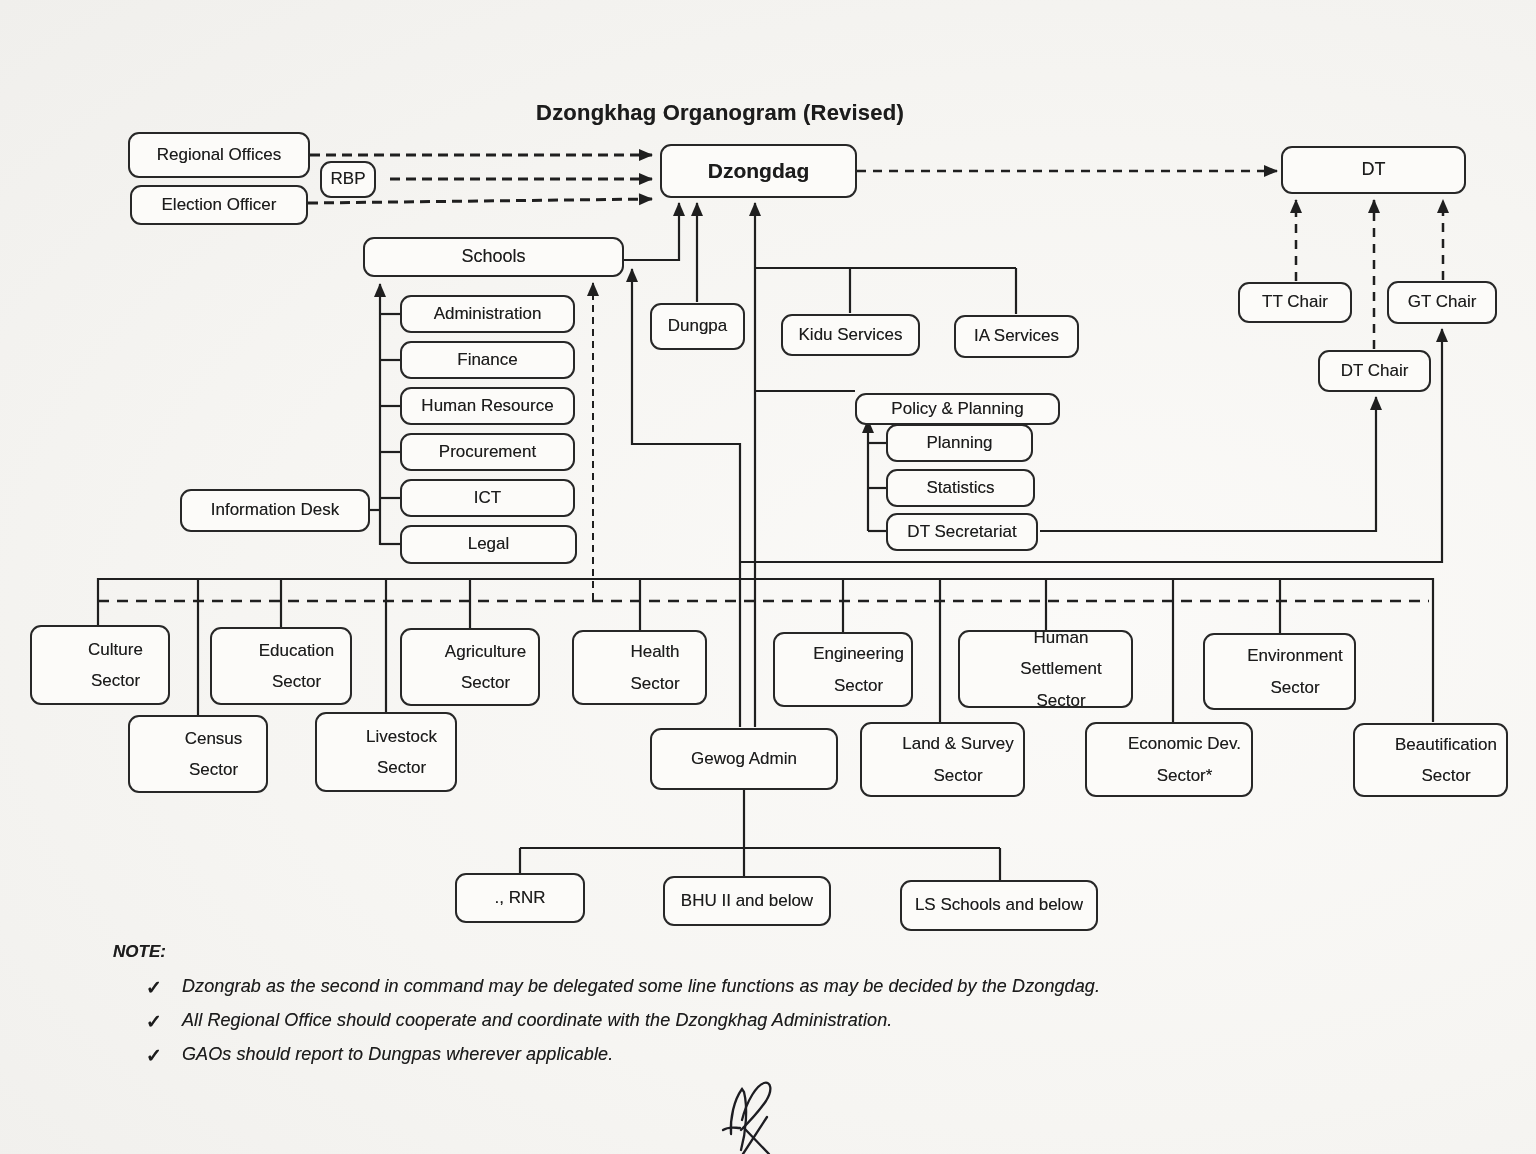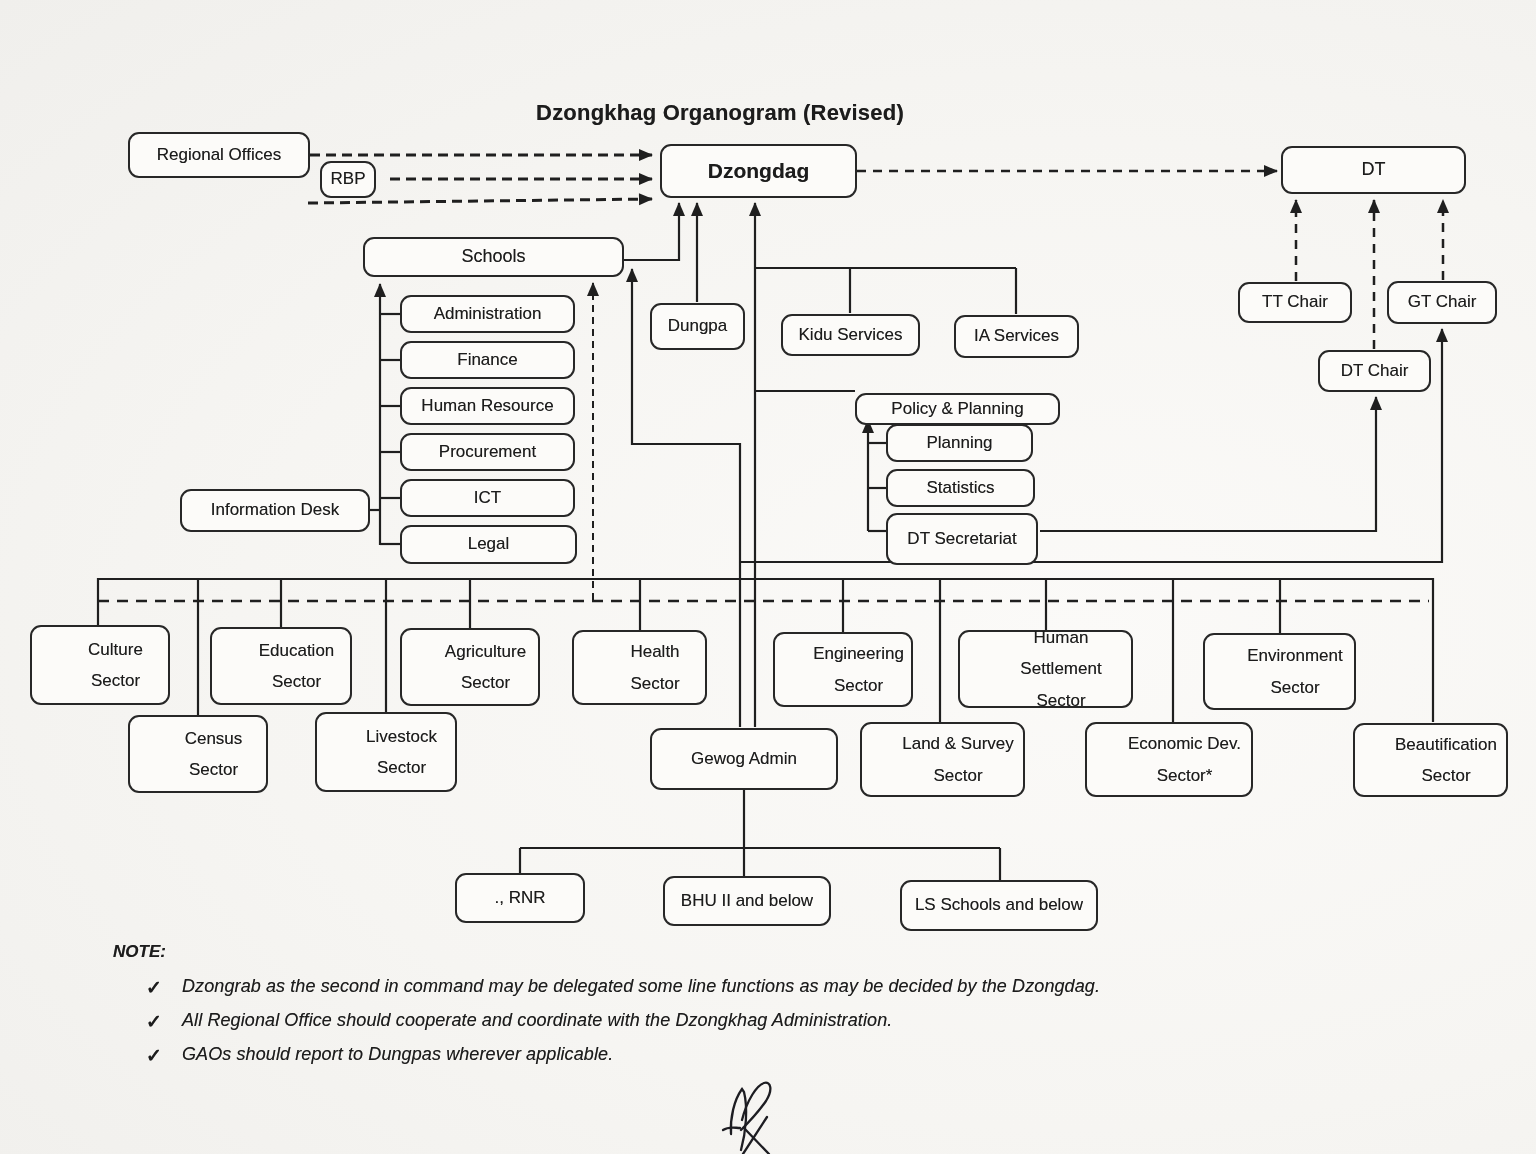--- a/index.html
+++ b/index.html
@@ -96,39 +96,40 @@
       <path d="M744 1128 L769 1154"></path>
       <path d="M767 1117 L743 1154"></path>
       <path d="M723 1130 C729 1126 735 1128 740 1128"></path>
     </g>
   </svg>
 
   <div class="title">Dzongkhag Organogram (Revised)</div>
 
   <div class="node" style="left:128px;top:132px;width:182px;height:46px">Regional Offices</div>
   <div class="node" style="left:320px;top:161px;width:56px;height:37px">RBP</div>
+  <div class="node" style="left:130px;top:185px;width:178px;height:40px">Election Officer</div>
   <div class="node big" style="left:660px;top:144px;width:197px;height:54px">Dzongdag</div>
   <div class="node md" style="left:1281px;top:146px;width:185px;height:48px">DT</div>
   <div class="node md" style="left:363px;top:237px;width:261px;height:40px">Schools</div>
 
   <div class="node" style="left:400px;top:295px;width:175px;height:38px">Administration</div>
   <div class="node" style="left:400px;top:341px;width:175px;height:38px">Finance</div>
   <div class="node" style="left:400px;top:387px;width:175px;height:38px">Human Resource</div>
   <div class="node" style="left:400px;top:433px;width:175px;height:38px">Procurement</div>
   <div class="node" style="left:400px;top:479px;width:175px;height:38px">ICT</div>
   <div class="node" style="left:400px;top:525px;width:177px;height:39px">Legal</div>
   <div class="node" style="left:180px;top:489px;width:190px;height:43px">Information Desk</div>
 
   <div class="node" style="left:650px;top:303px;width:95px;height:47px">Dungpa</div>
   <div class="node" style="left:781px;top:314px;width:139px;height:42px">Kidu Services</div>
   <div class="node" style="left:954px;top:315px;width:125px;height:43px">IA Services</div>
   <div class="node" style="left:855px;top:393px;width:205px;height:32px">Policy &amp; Planning</div>
   <div class="node" style="left:886px;top:424px;width:147px;height:38px">Planning</div>
   <div class="node" style="left:886px;top:469px;width:149px;height:38px">Statistics</div>
-  <div class="node" style="left:886px;top:513px;width:152px;height:52px">DT Secretariat</div>
+  <div class="node" style="left:886px;top:513px;width:152px;height:38px">DT Secretariat</div>
 
   <div class="node" style="left:1238px;top:282px;width:114px;height:41px">TT Chair</div>
   <div class="node" style="left:1387px;top:281px;width:110px;height:43px">GT Chair</div>
   <div class="node" style="left:1318px;top:350px;width:113px;height:42px">DT Chair</div>
 
   <div class="node sector" style="left:30px;top:625px;width:140px;height:80px">Culture
 Sector</div>
   <div class="node sector" style="left:210px;top:627px;width:142px;height:78px">Education
 Sector</div>
   <div class="node sector" style="left:400px;top:628px;width:140px;height:78px">Agriculture

